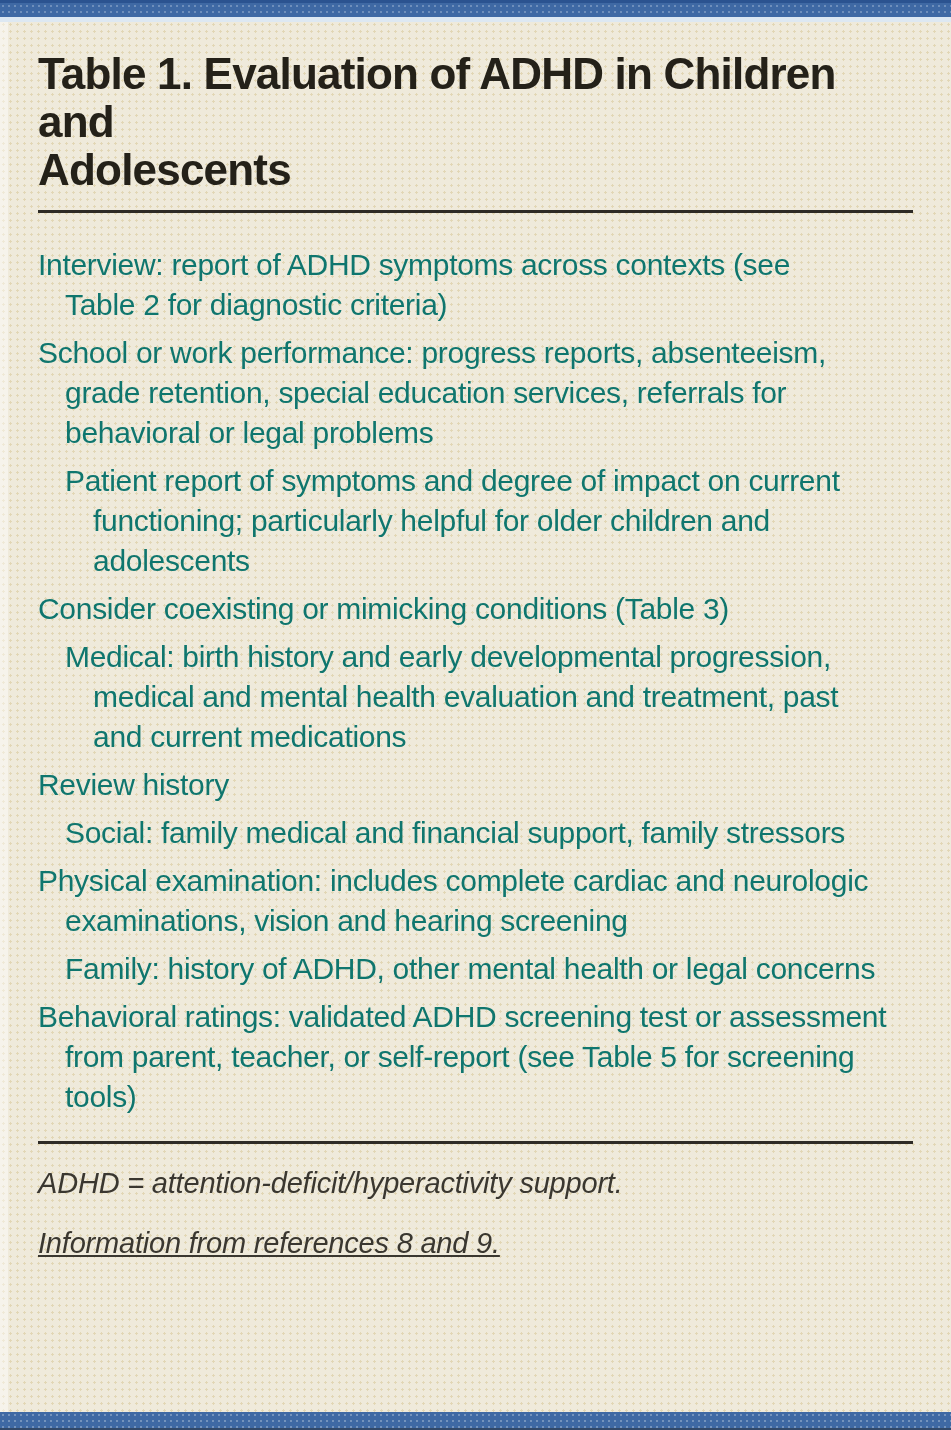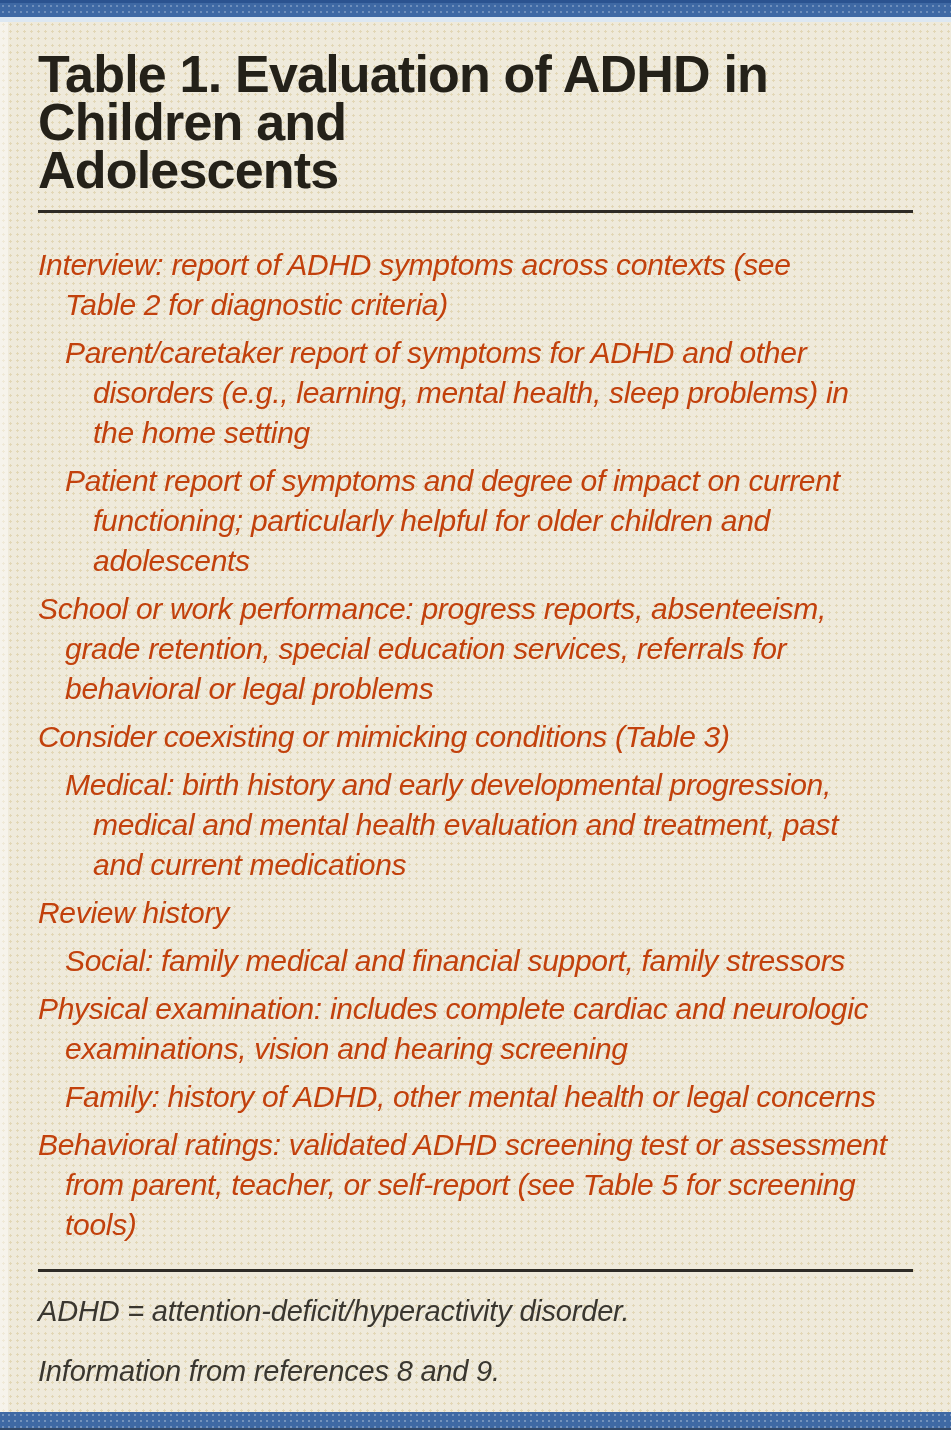--- a/index.html
+++ b/index.html
@@ -45,96 +45,92 @@
     content: "";
     position: absolute;
     left: 0; top: 0; bottom: 0;
     width: 8px;
     background: rgba(255,255,255,0.45);
     pointer-events: none;
   }
   .table-title {
     margin: 0;
     padding-top: 28px;
-    font-size: 52px;
+    font-size: 44px;
     line-height: 48px;
     font-weight: bold;
     letter-spacing: -0.8px;
     color: #242119;
     white-space: pre-line;
   }
   .rule {
     width: 875px;
     height: 3px;
     background: #2e2b26;
     margin-top: 16px;
   }
   .items {
     margin-top: 32px;
   }
   .row {
     font-size: 30px;
     line-height: 40px;
     letter-spacing: -0.3px;
-    color: #c2410c;
+    color: #0f766e;
     white-space: pre-line;
     margin: 0 0 8px 0;
-    font-style: italic;
   }
   .row.level1 { padding-left: 27px; text-indent: -27px; }
   .row.level2 { padding-left: 55px; text-indent: -28px; }
   .footer-rule { margin-top: 24px; }
   .footnote {
     margin: 0;
     font-style: italic;
     font-size: 29px;
     line-height: 35px;
     letter-spacing: -0.2px;
     color: #3a3730;
   }
   .footnote.first { margin-top: 22px; }
-  .footnote.second { margin-top: 25px; }
+  .footnote.second { margin-top: 25px; text-decoration: underline; }
 </style>
 </head>
 <body>
 
 <div class="top-bar"></div>
 <div class="top-strip"></div>
 
 <div class="panel">
   <h1 class="table-title">Table 1. Evaluation of ADHD in Children and
 Adolescents</h1>
 
   <div class="rule"></div>
 
   <div class="items" id="items">
       <div class="row level1">Interview: report of ADHD symptoms across contexts (see
 Table 2 for diagnostic criteria)</div>
-      <div class="row level2">Parent/caretaker report of symptoms for ADHD and other
-disorders (e.g., learning, mental health, sleep problems) in
-the home setting</div>
+      <div class="row level1">School or work performance: progress reports, absenteeism,
+grade retention, special education services, referrals for
+behavioral or legal problems</div>
       <div class="row level2">Patient report of symptoms and degree of impact on current
 functioning; particularly helpful for older children and
 adolescents</div>
-      <div class="row level1">School or work performance: progress reports, absenteeism,
-grade retention, special education services, referrals for
-behavioral or legal problems</div>
       <div class="row level1">Consider coexisting or mimicking conditions (Table 3)</div>
       <div class="row level2">Medical: birth history and early developmental progression,
 medical and mental health evaluation and treatment, past
 and current medications</div>
       <div class="row level1">Review history</div>
       <div class="row level2">Social: family medical and financial support, family stressors</div>
       <div class="row level1">Physical examination: includes complete cardiac and neurologic
 examinations, vision and hearing screening</div>
       <div class="row level2">Family: history of ADHD, other mental health or legal concerns</div>
       <div class="row level1">Behavioral ratings: validated ADHD screening test or assessment
 from parent, teacher, or self-report (see Table 5 for screening
 tools)</div>
     </div>
 
   <div class="rule footer-rule"></div>
 
-  <p class="footnote first">ADHD = attention-deficit/hyperactivity disorder.</p>
+  <p class="footnote first">ADHD = attention-deficit/hyperactivity support.</p>
   <p class="footnote second">Information from references 8 and 9.</p>
 </div>
 
 <div class="bottom-bar"></div>
 
 </body></html>

